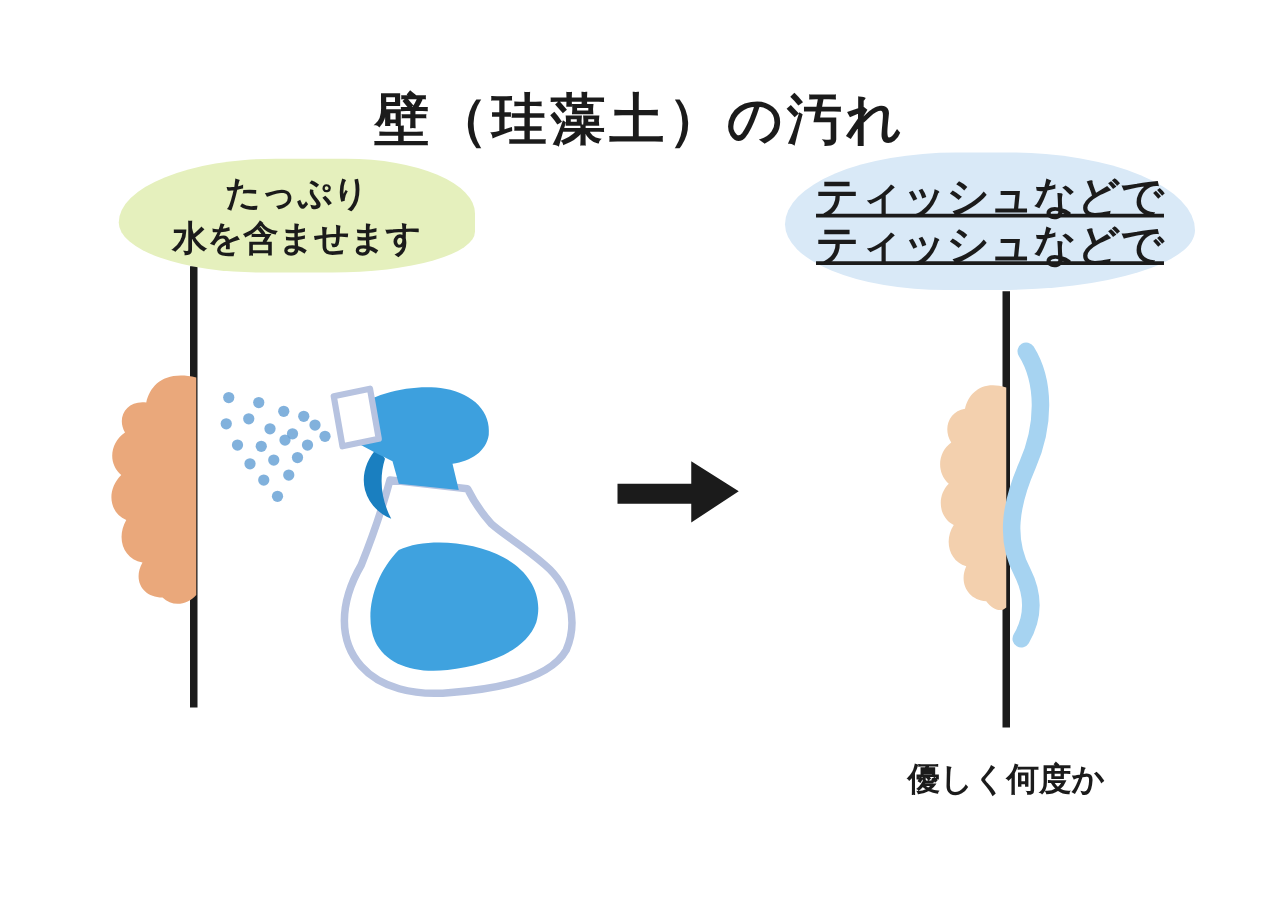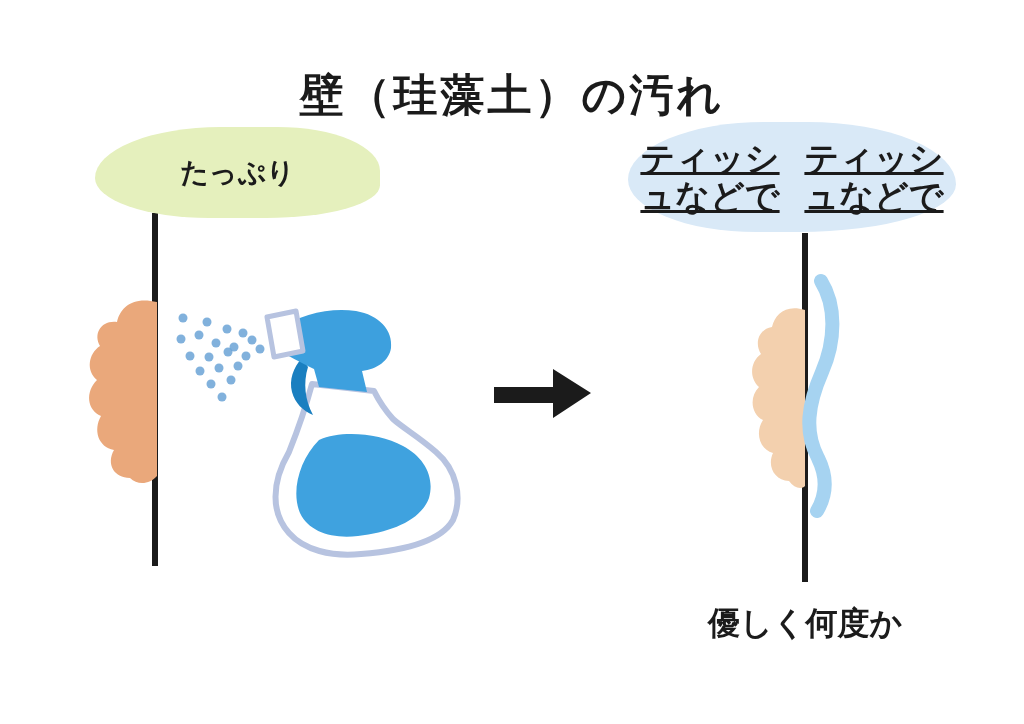--- a/index.html
+++ b/index.html
@@ -17,39 +17,39 @@
   .title{
     position:absolute;left:0;top:46px;width:1024px;
     text-align:center;
     font-size:44px;font-weight:bold;letter-spacing:3px;
     color:var(--c-ink,#1b1b1b);
     margin-top:20px;
   }
   .illustration{position:absolute;left:0;top:0;}
   .bubble{
     position:absolute;
-    display:flex;flex-direction:row;align-items:center;justify-content:center;
+    display:flex;flex-direction:column;align-items:center;justify-content:center;
     font-weight:bold;text-align:center;
     color:var(--c-ink,#1b1b1b);
   }
   .bubble-green{
     left:95px;top:127px;width:285px;height:91px;
     background:var(--c-green-bubble,#e5f0bd);
     border-radius:55% 45% 50% 50% / 70% 60% 45% 55%;
     font-size:28px;line-height:36px;
   }
   .bubble-blue{
     left:628px;top:122px;width:328px;height:110px;
     background:var(--c-blue-bubble,#d9e9f7);
     border-radius:48% 52% 55% 45% / 60% 65% 50% 55%;
     font-size:34px;line-height:38px;text-decoration:underline;
   }
   .caption{
     position:absolute;left:645px;top:606px;width:320px;
-    text-align:center;font-size:32px;line-height:34px;font-weight:bold;
+    text-align:center;font-size:26px;line-height:34px;font-weight:bold;
     color:var(--c-ink,#1b1b1b);
   }
   .wall{fill:var(--c-ink,#1b1b1b);}
   .stain-left{fill:var(--c-stain,#eaa87b);}
   .stain-right{fill:var(--c-stain-faded,#f3d0ae);}
   .mist-dot{fill:var(--c-mist,#6ba3d6);opacity:.85;}
   .bottle-body{fill:#ffffff;stroke:var(--c-bottle-outline,#b7c3e0);stroke-width:6;stroke-linejoin:round;}
   .bottle-liquid{fill:var(--c-spray-liquid,#3fa2df);}
   .spray-head{fill:var(--c-spray-head,#3da0de);}
   .spray-trigger{fill:var(--c-spray-trigger,#1a7fc0);}
@@ -120,20 +120,21 @@
          C 794 488 801 490 805 486 Z"></path>
 
     <path class="tissue" d="M 821 281 C 836 305 836 340 822 372 C 808 404 804 432 818 458
          C 827 476 827 494 817 511"></path>
   </svg>
 
   <div class="title">壁（珪藻土）の汚れ</div>
 
   <div class="bubble bubble-green">
     <span>たっぷり</span>
+    <span>水を含ませます</span>
   </div>
 
   <div class="bubble bubble-blue">
     <span>ティッシュなどで</span>
     <span>ティッシュなどで</span>
   </div>
 
   <div class="caption">
     <div>優しく何度か</div>
   </div>

